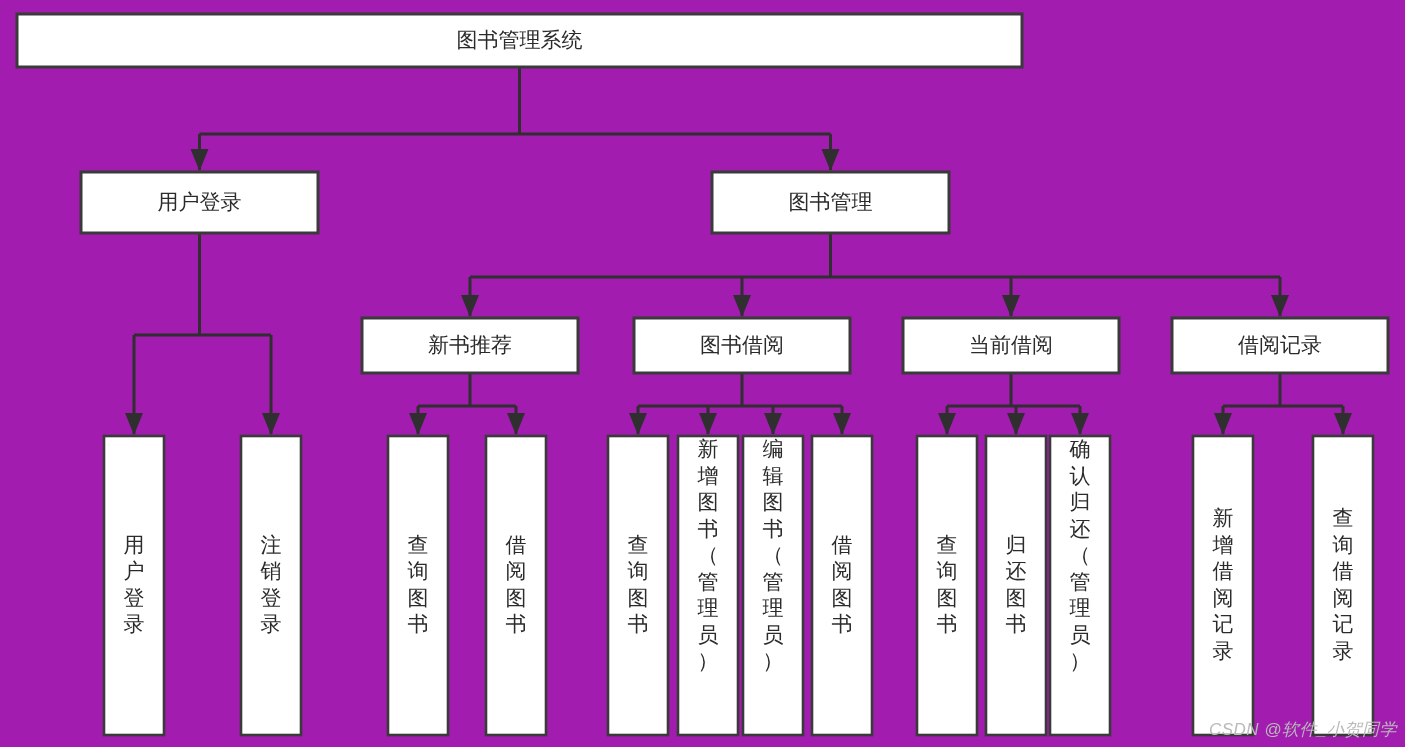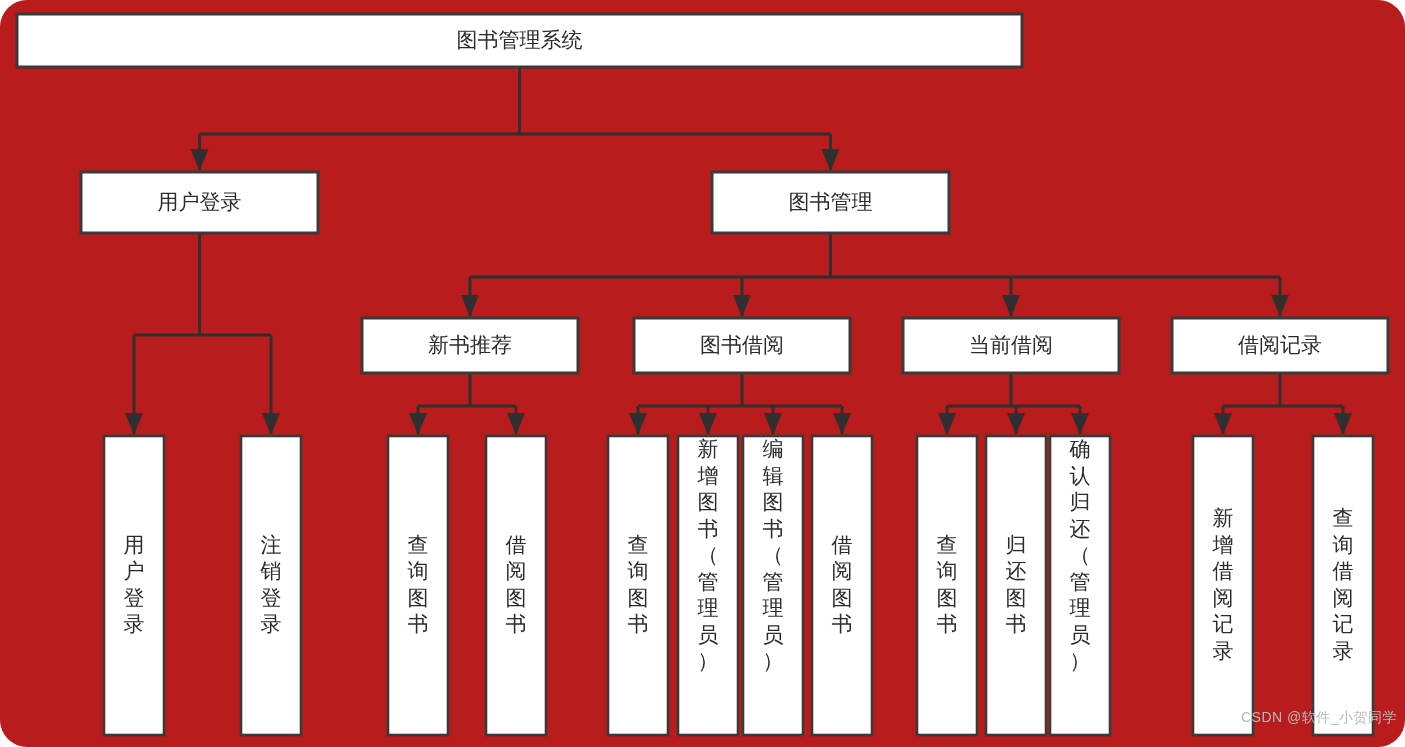--- a/index.html
+++ b/index.html
@@ -7,23 +7,22 @@
     padding: 0;
     background: #ffffff;
   }
   body {
     font-family: "Liberation Sans", "DejaVu Sans", sans-serif;
   }
   #diagram-root {
     position: relative;
     width: 1405px;
     height: 747px;
-    background: #b91c1c;
+    background: #a21caf;
     overflow: hidden;
-    border-radius: 27px;
   }
   svg#flow {
     position: absolute;
     left: 0;
     top: 0;
     width: 1405px;
     height: 747px;
     display: block;
   }
   .node-box {
@@ -53,27 +52,28 @@
   }
   .node-label-v {
     fill: #2b2b2b;
     font-family: "Liberation Sans", "DejaVu Sans", sans-serif;
     font-size: 21px;
     text-anchor: middle;
   }
   .watermark {
     position: absolute;
     right: 8px;
-    bottom: 20px;
-    font-family: "Liberation Sans", "DejaVu Sans", sans-serif;
-    font-size: 14px;
+    bottom: 6px;
+    font-family: "Liberation Sans", "DejaVu Sans", sans-serif;
+    font-size: 17px;
     color: #b9b9b9;
     letter-spacing: 0.5px;
     white-space: nowrap;
     pointer-events: none;
+    font-style: italic;
   }
 </style>
 </head>
 <body>
 
 <div id="diagram-root">
   <svg id="flow" viewBox="0 0 1405 747">
     <g id="links-layer">
         <line x1="519.5" y1="67" x2="519.5" y2="134" class="link"></line>
         <line x1="199.5" y1="134" x2="830.5" y2="134" class="link"></line>

